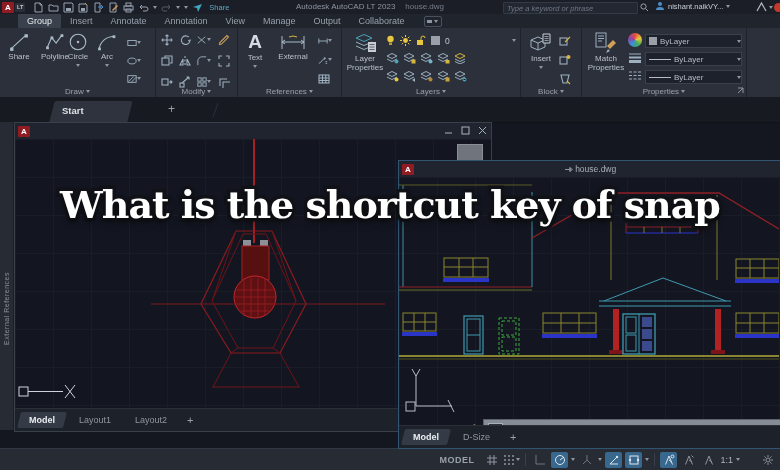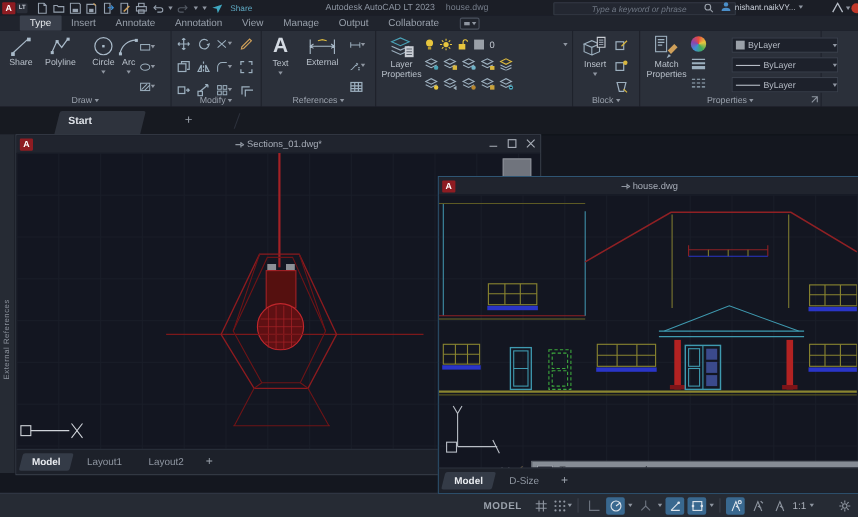--- a/index.html
+++ b/index.html
@@ -12,42 +12,42 @@
 
   
   #titlebar{left:0;top:0;width:780px;height:14px;background:#1b1e26;display:flex;align-items:center;font-size:8px;}
   .acadlogo{width:12px;height:11px;background:#8e1c22;color:#fff;border-radius:1px;display:flex;align-items:center;justify-content:center;font-weight:bold;font-size:8px;margin-left:2px;}
   .ltbadge{height:9px;background:#2a2e38;color:#c3c9d3;font-size:5.5px;font-weight:bold;display:flex;align-items:center;padding:0 2px;border-radius:1px;margin-left:1px;}
   .qa{display:flex;align-items:center;gap:4px;margin-left:8px;}
   .qa svg{width:11px;height:11px;}
   .share{color:#5ea8c2;margin-left:2px;font-size:7.5px;}
   .apptitle{position:absolute;left:296px;top:2px;color:#8d95a2;font-size:8px;white-space:nowrap;}
   .doctitle{color:#767e8b;margin-left:10px;}
-  .searchbox{position:absolute;left:503px;top:2px;width:133px;height:10px;background:#232731;border:1px solid #343a45;border-radius:1px;display:flex;align-items:center;padding-left:31px;}
+  .searchbox{position:absolute;left:503px;top:2px;width:133px;height:10px;background:#232731;border:1px solid #343a45;border-radius:1px;display:flex;align-items:center;}
   .searchbox input{width:100%;background:transparent;border:0;outline:0;font-style:italic;font-size:7.5px;color:#9aa1ab;padding:0 3px;font-family:"Liberation Sans",sans-serif;}
   .searchbox input::placeholder{color:#6f7784;}
   .user{position:absolute;left:655px;top:1px;display:flex;align-items:center;gap:3px;color:#c6ccd6;font-size:7.5px;}
   .notifdot{position:absolute;left:774px;top:3px;width:9px;height:9px;border-radius:50%;background:#c0392b;}
 
   
   #ribbontabs{left:0;top:14px;width:780px;height:14px;background:#20242d;display:flex;align-items:center;font-size:9px;color:#98a0ab;}
   .rtab{padding:1px 9px;height:12px;display:flex;align-items:center;}
   .rtab.active{background:#3a404c;color:#e8ebef;border-radius:1px;margin-left:18px;}
   .rmini{width:16px;height:9px;border:1px solid #4a515e;border-radius:2px;margin-left:10px;display:flex;align-items:center;justify-content:center;gap:2px;}
   .rmini b{display:block;width:5px;height:3px;background:#8f96a1;}
 
   
   #ribbon{left:0;top:28px;width:780px;height:69px;background:#2b303a;}
   .panel{position:absolute;top:0;height:69px;border-right:1px solid #1e222b;}
   .plabel{position:absolute;bottom:1px;left:0;right:0;text-align:center;font-size:8px;color:#9aa1ac;}
   .bigtool{position:absolute;text-align:center;font-size:8px;color:#b9c0ca;line-height:9px;}
   .bigtool svg{margin:0 auto;}
   .ms{position:absolute;width:14px;height:13px;display:flex;align-items:center;}
   .ms svg{stroke:#9db0bf;fill:none;stroke-width:1.1;width:12px;height:12px;}
-  .ddrow{position:absolute;height:12px;background:#1d212b;border:1px solid #3a404c;display:flex;align-items:center;font-size:8px;color:#b6bcc6;margin-left:20px;}
+  .ddrow{position:absolute;height:12px;background:#1d212b;border:1px solid #3a404c;display:flex;align-items:center;font-size:8px;color:#b6bcc6;}
   .ddrow .fill{flex:1;}
   .lyr svg{width:13px;height:12px;}
 
   
   #filetabs{left:0;top:97px;width:780px;height:25px;background:#171a21;border-bottom:1px solid #10131a;}
   .ftab{position:absolute;left:52px;top:4px;width:78px;height:21px;background:#2e333d;transform:skewX(-14deg);border-radius:2px 2px 0 0;}
   .ftab-label{position:absolute;left:62px;top:8px;font-size:9.5px;color:#dde1e7;font-weight:bold;}
   .ftab-plus{position:absolute;left:168px;top:5px;font-size:12px;color:#9aa1ab;}
   .ftab-slash{position:absolute;left:215px;top:6px;width:1px;height:14px;background:#2c313c;transform:skewX(-20deg);}
 
@@ -164,21 +164,21 @@
       <span class="caret sm"></span>
     </div>
     <svg class="abs" style="left:756px;top:2px" width="11" height="10" viewBox="0 0 11 10">
         <path d="M1 9L5.5 1 10 9" fill="none" stroke="#b6bcc6" stroke-width="1.2"></path>
       </svg>
     <span class="caret sm abs" style="left:769px;top:6px"></span>
     <div class="notifdot"></div>
   </div>
 
   <div id="ribbontabs" class="abs">
-    <div class="rtab active">Type</div>
+    <div class="rtab active">Group</div>
     <div class="rtab">Insert</div>
     <div class="rtab">Annotate</div>
     <div class="rtab">Annotation</div>
     <div class="rtab">View</div>
     <div class="rtab">Manage</div>
     <div class="rtab">Output</div>
     <div class="rtab">Collaborate</div>
     <div class="rmini">
         <b></b>
         <span class="caret sm"></span>
@@ -198,28 +198,28 @@
       </div>
       <div class="bigtool" style="left:36px;top:4px;width:38px">
         <svg width="20" height="20" viewBox="0 0 18 18">
             <path d="M2 14L6 5l4 5 5-7" stroke="#a9bac9" fill="none"></path>
             <rect x="1" y="13" width="2.5" height="2.5" fill="#a9bac9"></rect>
             <rect x="5" y="4" width="2.5" height="2.5" fill="#a9bac9"></rect>
             <rect x="14" y="2" width="2.5" height="2.5" fill="#a9bac9"></rect>
           </svg>
         <div>Polyline</div>
       </div>
-      <div class="bigtool" style="left:79px;top:4px;width:30px">
+      <div class="bigtool" style="left:63px;top:4px;width:30px">
         <svg width="20" height="20" viewBox="0 0 18 18">
             <circle cx="9" cy="9" r="7" stroke="#a9bac9" fill="none"></circle>
             <rect x="8" y="8" width="2" height="2" fill="#a9bac9"></rect>
           </svg>
         <div>Circle</div><span class="caret sm"></span>
       </div>
-      <div class="bigtool" style="left:106px;top:4px;width:22px">
+      <div class="bigtool" style="left:96px;top:4px;width:22px">
         <svg width="20" height="20" viewBox="0 0 18 18">
             <path d="M2 15A13 13 0 0 1 15 4" stroke="#a9bac9" fill="none"></path>
             <rect x="1" y="14" width="2.5" height="2.5" fill="#a9bac9"></rect>
             <rect x="14" y="3" width="2.5" height="2.5" fill="#a9bac9"></rect>
           </svg>
         <div>Arc</div><span class="caret sm"></span>
       </div>
       <div class="ms" style="left:127px;top:8px">
           <svg viewBox="0 0 12 12">
             <rect x="1" y="3" width="10" height="6"></rect>
@@ -427,20 +427,21 @@
             <path d="M1 7l5 2.5L11 7" fill="none" stroke="#9db0bf"></path>
             <rect x="8.5" y="7.5" width="4" height="4" fill="#c9a23a"></rect>
           </svg>
         <svg viewBox="0 0 13 12">
             <path d="M1 4l5-2.5L11 4 6 6.5z" fill="none" stroke="#9db0bf"></path>
             <path d="M1 7l5 2.5L11 7" fill="none" stroke="#9db0bf"></path>
             <circle cx="10.5" cy="9.5" r="2" fill="#4aa3b8"></circle>
             <path d="M9.5 9.5h2" stroke="#13161f"></path>
           </svg>
       </div>
+      <div class="plabel"><span>Layers</span> <span class="caret sm"></span></div>
     </div>
 
     <div class="panel" style="left:521px;width:60px">
       <div class="bigtool" style="left:5px;top:4px;width:30px">
         <svg width="24" height="22" viewBox="0 0 24 22">
             <path d="M2 8l7-3 7 3-7 3z" fill="none" stroke="#9db0bf"></path>
             <path d="M2 8v7l7 3v-7M16 8v7l-7 3" fill="none" stroke="#9db0bf"></path>
             <path d="M14 2h7v9h-7z" fill="#2b303a" stroke="#c9cdd4"></path>
             <path d="M15.5 4.5h4M15.5 6.5h4M15.5 8.5h4" stroke="#8f96a1"></path>
           </svg>
@@ -541,26 +542,20 @@
     <div class="ftab-slash"></div>
   </div>
 
   <div id="palette" class="abs">
     <span>External References</span>
   </div>
 
   <div class="dwin" style="left:14px;top:122px;width:476px;height:308px;z-index:1">
     <div class="dtitle">
       <div class="acadlogo" style="margin-left:3px">A</div>
-      <div class="ttl">
-        <svg style="display:inline-block;vertical-align:-2px" width="9" height="9" viewBox="0 0 9 9">
-            <path d="M1 4.5h5M6 2v5M6 3l2.5 1.5L6 6z" stroke="#8f96a1" fill="none"></path>
-          </svg>
-        <span>Sections_01.dwg*</span>
-      </div>
       <div class="winctl">
         <svg width="9" height="9" viewBox="0 0 9 9">
             <path d="M1 7h7" stroke="#aab0ba"></path>
           </svg>
         <svg width="9" height="9" viewBox="0 0 9 9">
             <rect x="1" y="1" width="7" height="7" fill="none" stroke="#aab0ba"></rect>
           </svg>
         <svg width="9" height="9" viewBox="0 0 9 9">
             <path d="M1 1l7 7M8 1L1 8" stroke="#aab0ba"></path>
           </svg>
@@ -696,20 +691,21 @@
       </div>
     </div>
     <div class="ltabs">
       <div class="ltab active"><span>Model</span></div>
       <div class="ltab"><span>D-Size</span></div>
       <div class="ltab-plus">+</div>
     </div>
   </div>
 
   <div id="overlay" class="abs">
+    <div>What is the shortcut key of snap</div>
   </div>
 
   <div id="statusbar" class="abs">
     <span id="model-label">MODEL</span>
     <div class="sbtn">
       <svg viewBox="0 0 12 12">
           <path d="M1 4h10M1 8h10M4 1v10M8 1v10" stroke="#8f96a1" fill="none"></path>
         </svg>
     </div>
     <div class="sbtn">

